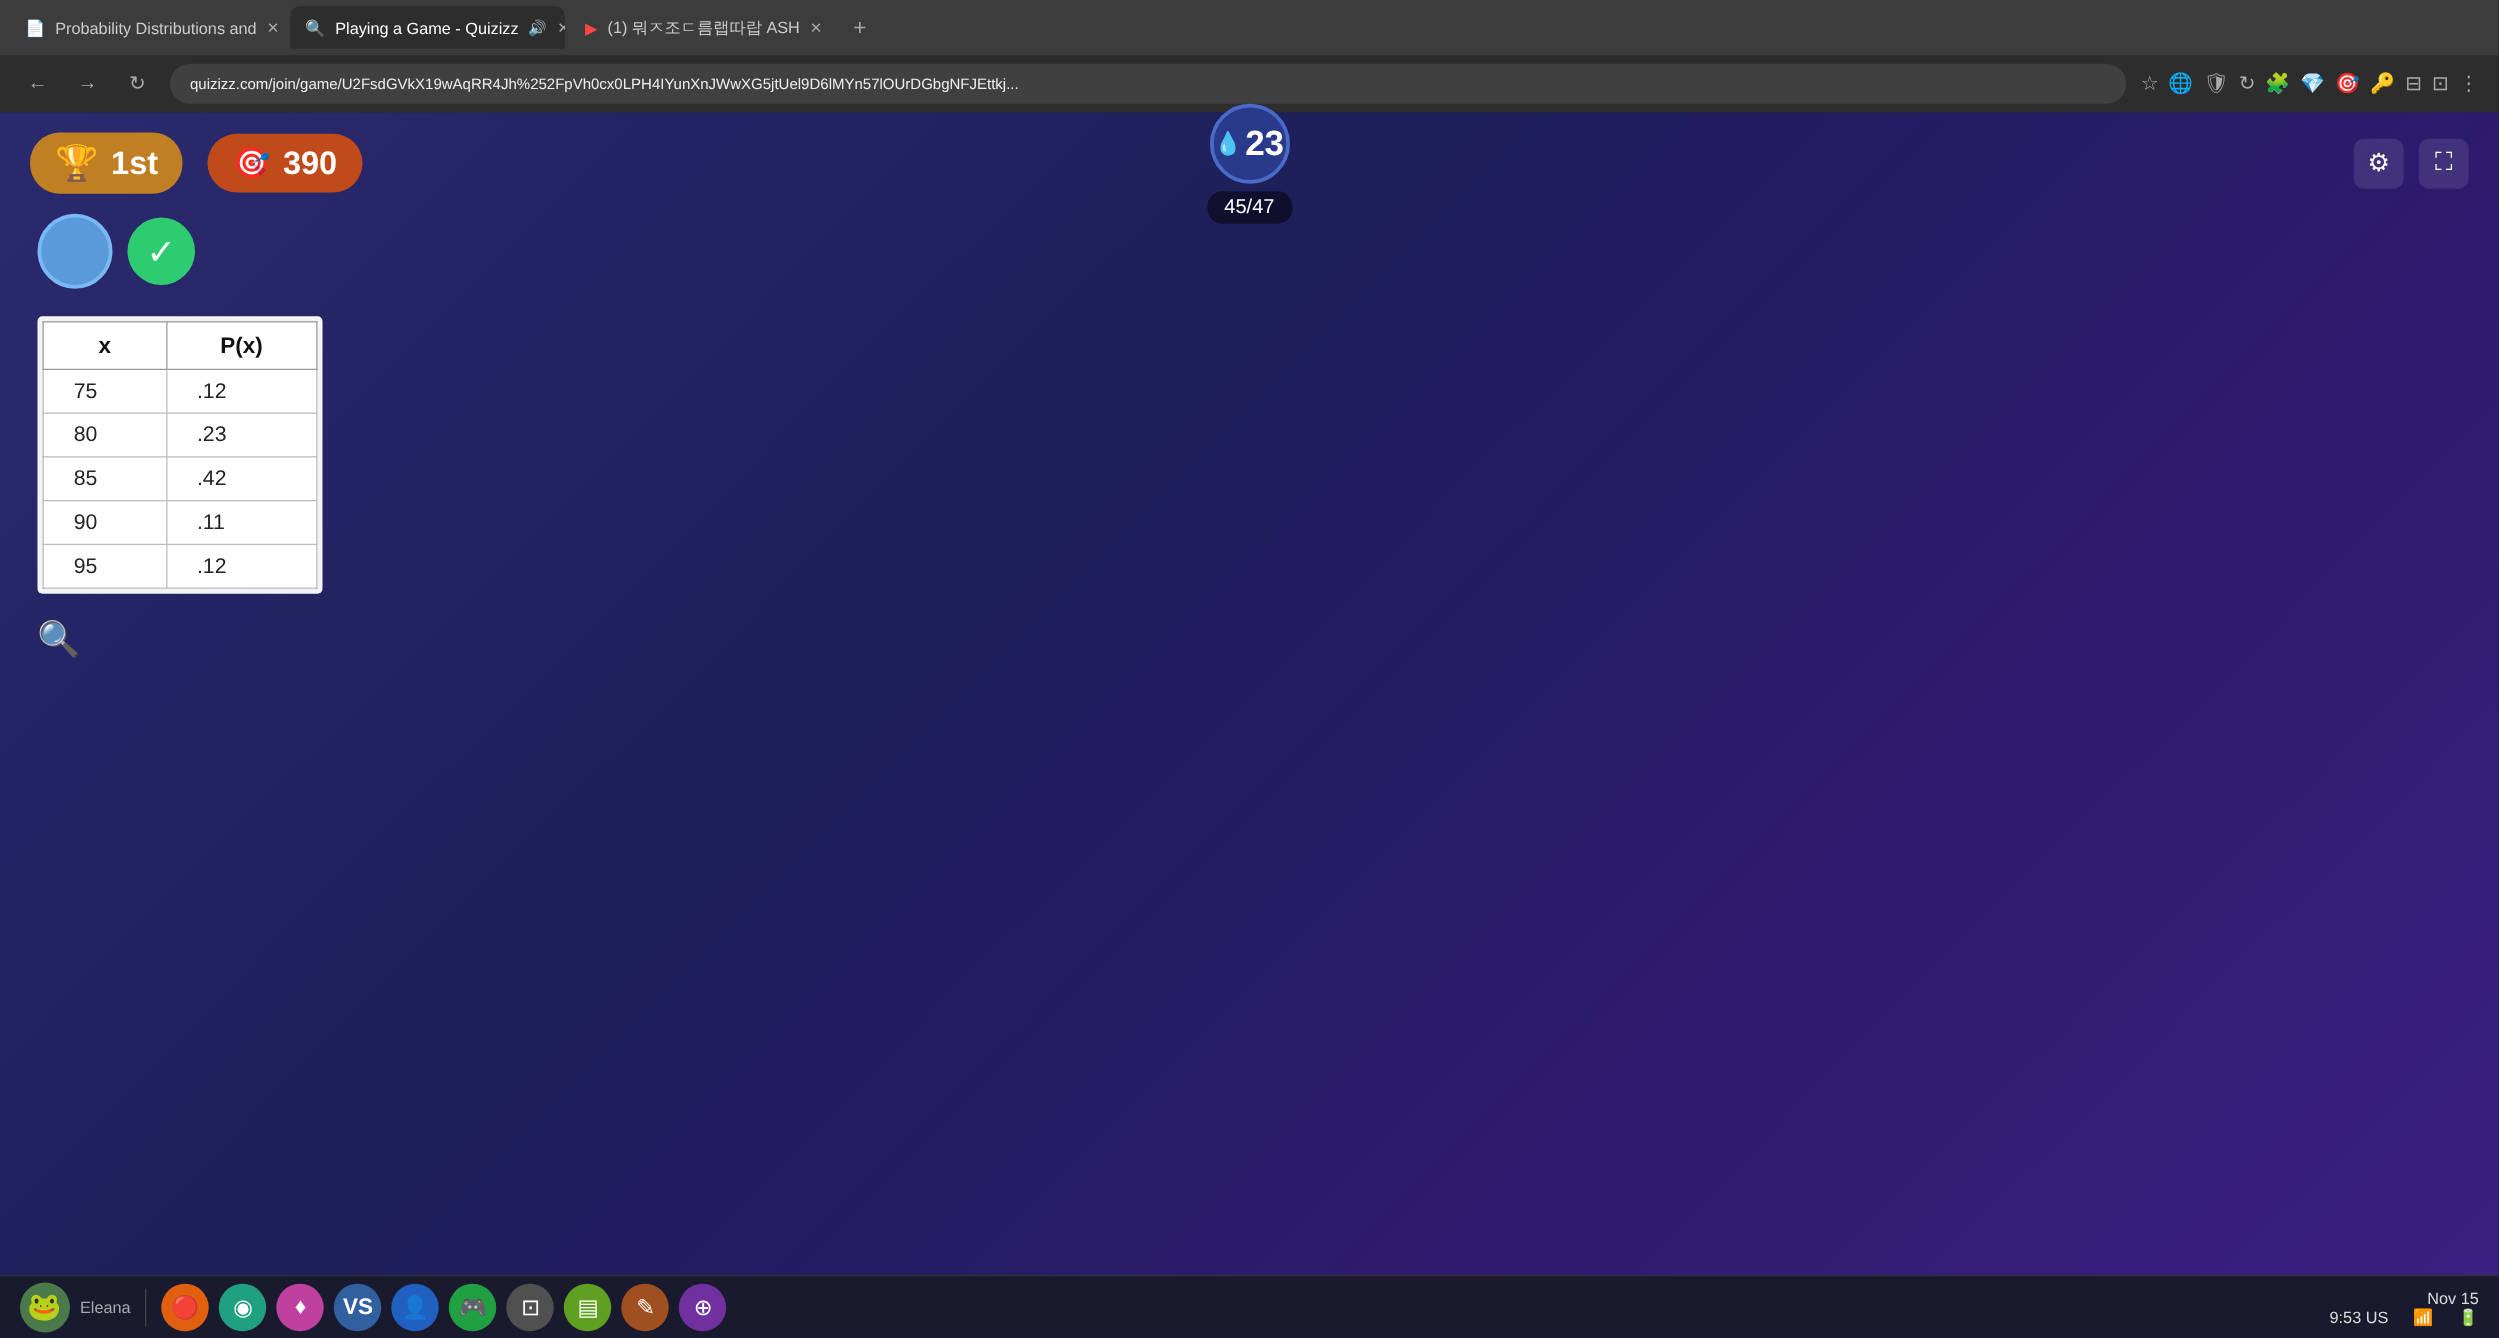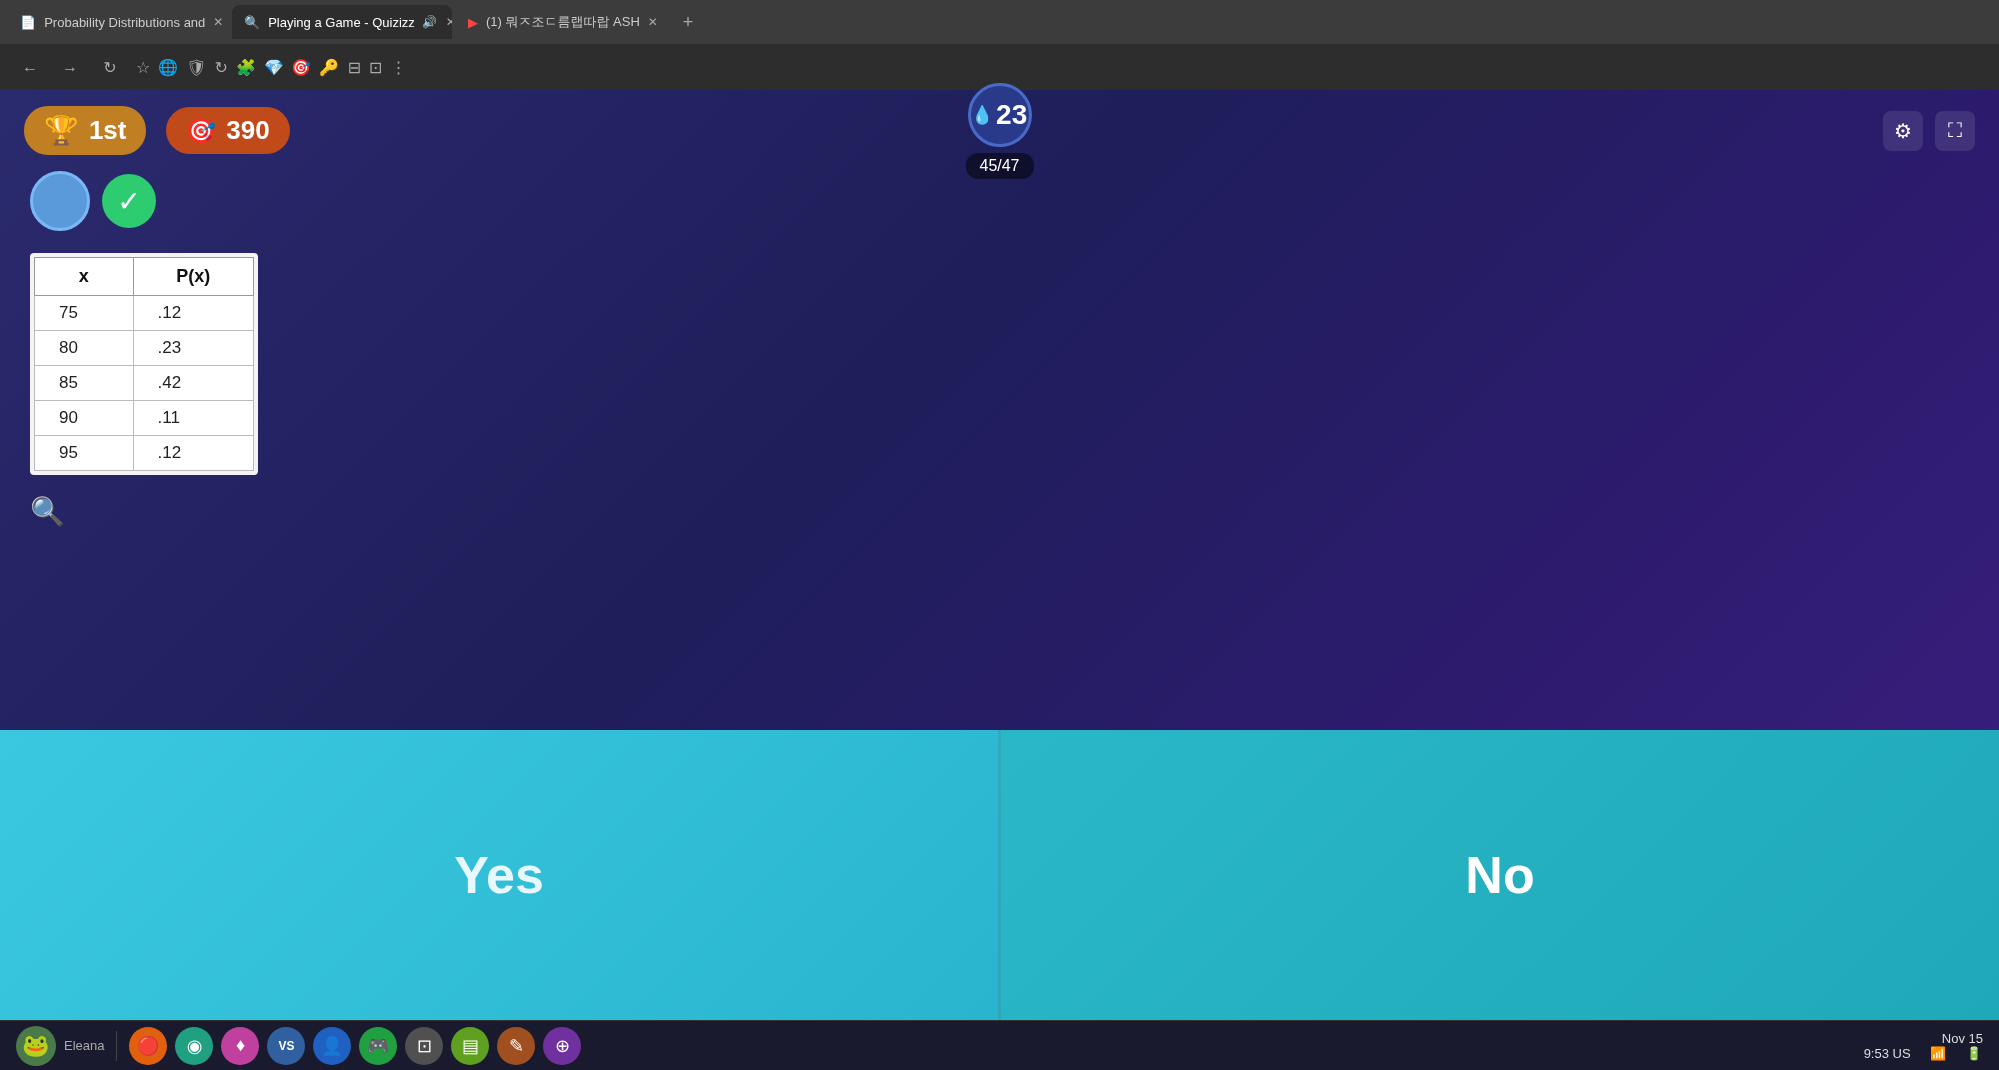--- a/index.html
+++ b/index.html
@@ -397,21 +397,21 @@
       color: white;
       cursor: pointer;
     }
 
     .taskbar-icon.orange { background: #e06010; }
     .taskbar-icon.teal { background: #20a080; }
     .taskbar-icon.pink { background: #c040a0; }
     .taskbar-icon.blue { background: #2060c0; }
     .taskbar-icon.green { background: #20a040; }
     .taskbar-icon.gray { background: #505050; }
-    .taskbar-icon.vs { background: #3060a0; font-size: 12px; font-weight: bold; }
+    .taskbar-icon.vs { background: #3060a0; font-size: 18px; font-weight: bold; }
     .taskbar-icon.purple { background: #7030a0; }
     .taskbar-icon.lime { background: #60a020; }
     .taskbar-icon.brown { background: #a05020; }
   </style>
 </head>
 <body>
 
 <div class="browser-chrome">
 
   <div class="tab-bar">
@@ -431,20 +431,23 @@
       <span>(1) 뭐ㅈ조ㄷ름랩따랍 ASH</span>
       <span class="tab-close">✕</span>
     </div>
     <div class="tab-new">+</div>
   </div>
 
   <div class="address-bar">
     <span class="nav-btn">←</span>
     <span class="nav-btn">→</span>
     <span class="nav-btn">↻</span>
+    <div class="address-input">
+      <span style="font-size:12px;overflow:hidden;text-overflow:ellipsis;white-space:nowrap;">quizizz.com/join/game/U2FsdGVkX19wAqRR4Jh%252FpVh0cx0LPH4IYunXnJWwXG5jtUel9D6lMYn57lOUrDGbgNFJEttkj...</span>
+    </div>
     <div class="browser-icons">
       <span>☆</span>
       <span>🌐</span>
       <span>🛡</span>
       <span>↻</span>
       <span>🧩</span>
       <span>💎</span>
       <span>🎯</span>
       <span>🔑</span>
       <span>⊟</span>
@@ -526,28 +529,20 @@
               </tr>
             </tbody>
         </table>
       </div>
 
       <div class="zoom-icon">🔍</div>
     </div>
 
   </div>
 
-  <div class="answer-buttons">
-    <div class="answer-btn yes">
-      <span>Yes</span>
-    </div>
-    <div class="answer-btn no">
-      <span>No</span>
-    </div>
-  </div>
 </div>
 
 <div class="taskbar">
   <div class="taskbar-avatar">🐸</div>
   <span class="taskbar-label">Eleana</span>
   <div class="taskbar-divider"></div>
 
   <div id="taskbar-icons" style="display:flex;gap:8px;align-items:center;">
       <div class="taskbar-icon orange">🔴</div>
       <div class="taskbar-icon teal">◉</div>

